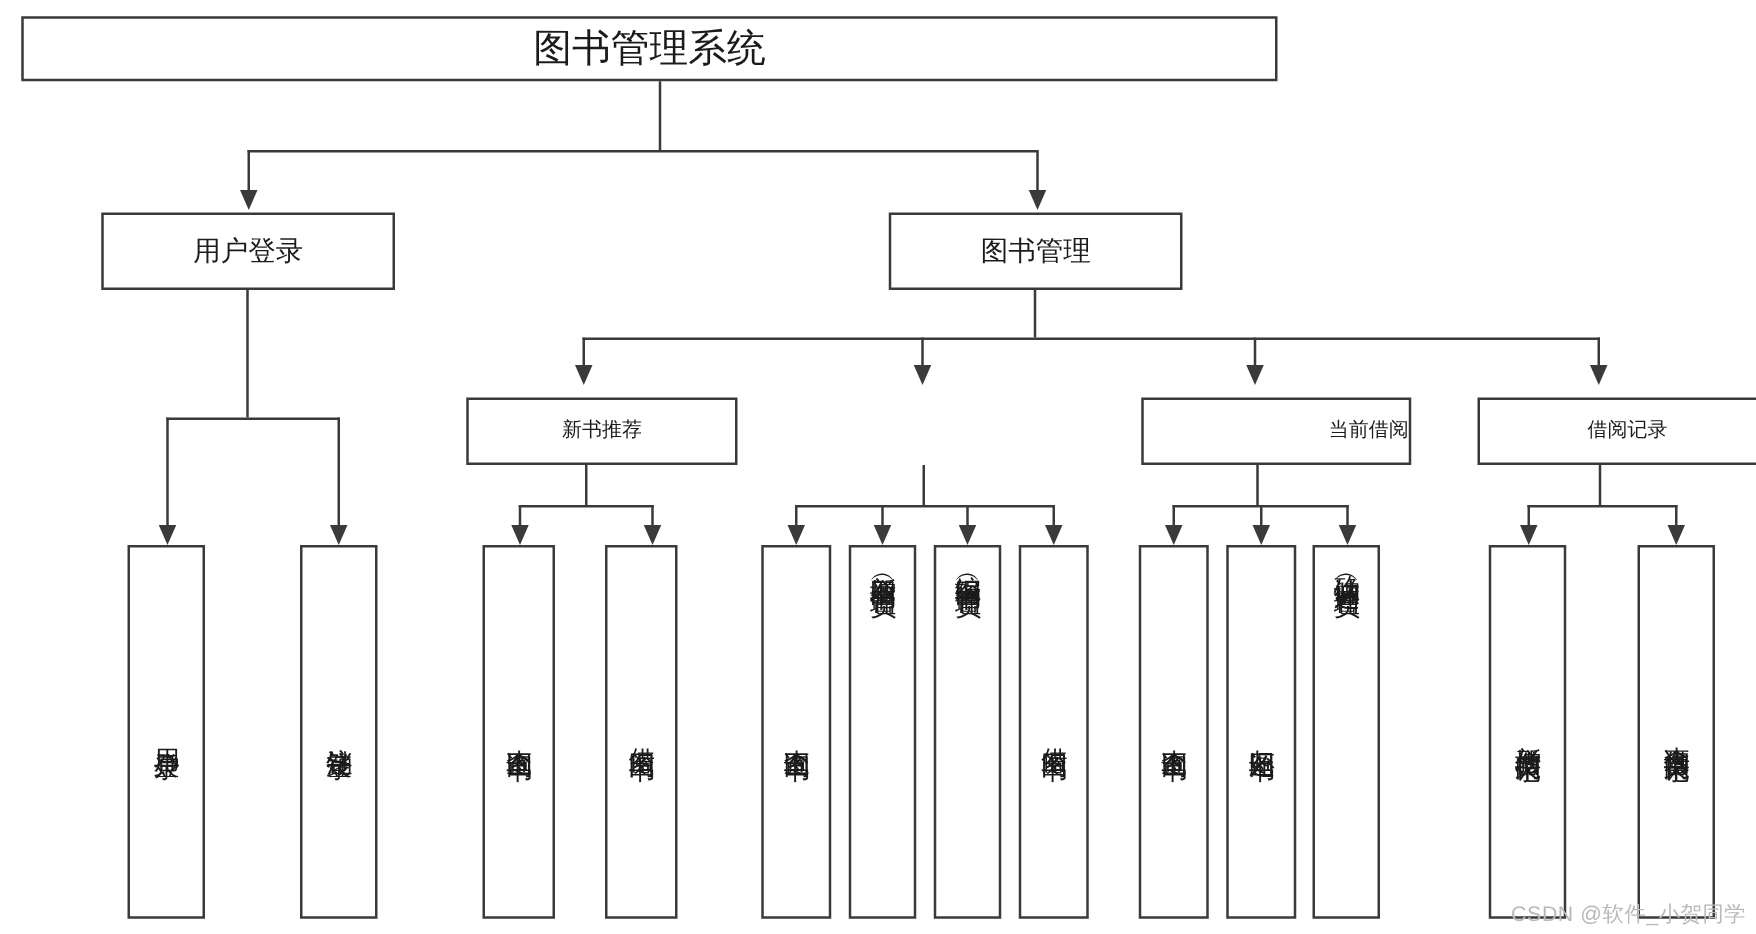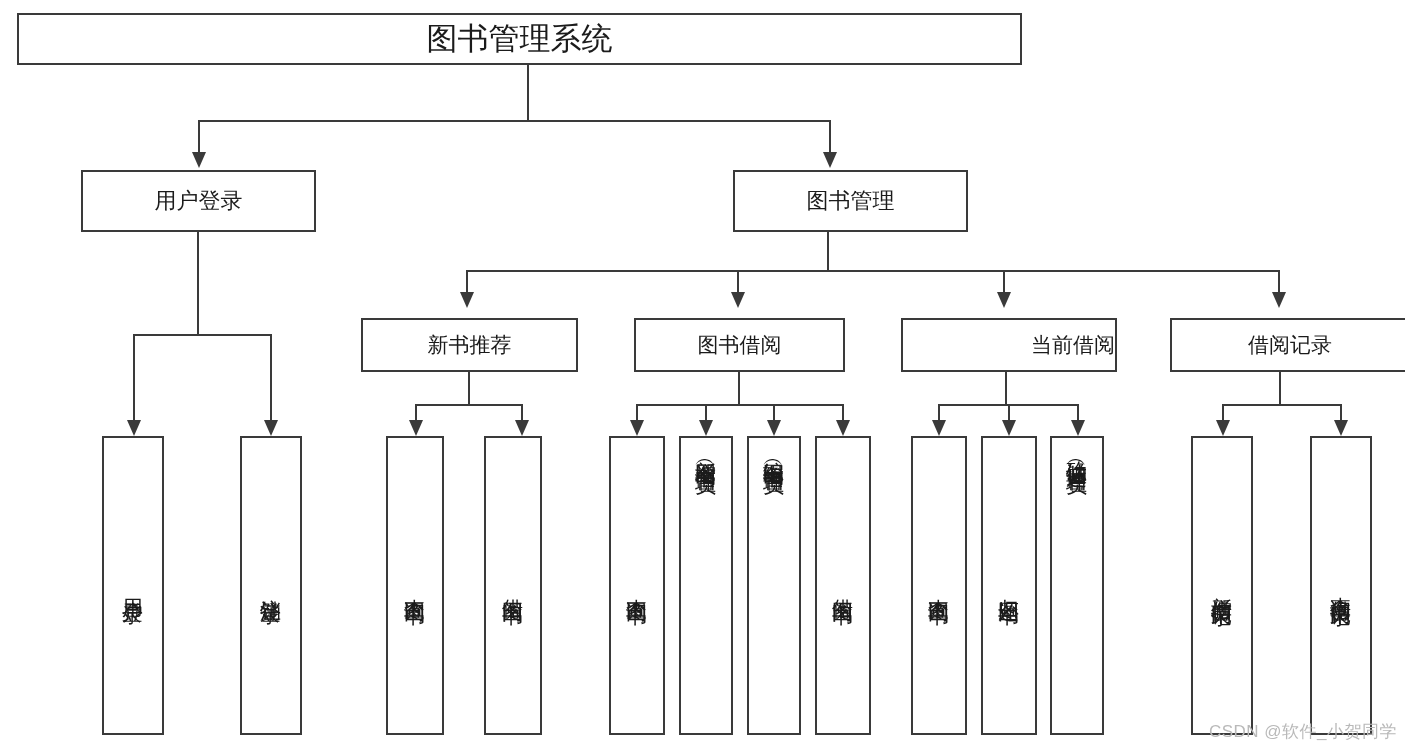--- a/index.html
+++ b/index.html
@@ -25,21 +25,21 @@
     background: #ffffff;
     color: #1b1b1b;
     display: flex;
     align-items: center;
     justify-content: center;
     text-align: center;
     line-height: 1.15;
   }
   .node.root    { font-size: 31px; }
   .node.level2  { font-size: 22px; }
-  .node.level3  { font-size: 21px; }
+  .node.level3  { font-size: 16px; margin-left: 12px; }
 
   
   .node.leaf {
     font-size: 21px;
     align-items: flex-start;
     justify-content: center;
     padding-top: 6px;
   }
   .node.leaf .vtext {
     writing-mode: vertical-rl;
@@ -96,21 +96,21 @@
   <div class="hline" style="left:198px; top:120px; width:632px;"></div>
   <div class="vline" style="left:198px; top:120px; height:32px;"></div>
   <div class="arrow" style="left:192px; top:152px;"></div>
   <div class="vline" style="left:829px; top:120px; height:32px;"></div>
   <div class="arrow" style="left:823px; top:152px;"></div>
 
   <div class="node level2" style="left:81px; top:170px; width:235px; height:62px;">
     <span>用户登录</span>
   </div>
 
-  <div class="node level2" style="left:733px; top:170px; width:235px; height:62px;">
+  <div class="node level2" style="left:711px; top:170px; width:235px; height:62px;">
     <span>图书管理</span>
   </div>
 
   <div class="vline" style="left:197px; top:232px; height:102px;"></div>
   <div class="hline" style="left:133px; top:334px; width:139px;"></div>
   <div class="vline" style="left:133px; top:334px; height:86px;"></div>
   <div class="arrow" style="left:127px; top:420px;"></div>
   <div class="vline" style="left:270px; top:334px; height:86px;"></div>
   <div class="arrow" style="left:264px; top:420px;"></div>
 
@@ -121,23 +121,20 @@
   <div class="vline" style="left:737px; top:270px; height:22px;"></div>
   <div class="arrow" style="left:731px; top:292px;"></div>
   <div class="vline" style="left:1003px; top:270px; height:22px;"></div>
   <div class="arrow" style="left:997px; top:292px;"></div>
   <div class="vline" style="left:1278px; top:270px; height:22px;"></div>
   <div class="arrow" style="left:1272px; top:292px;"></div>
 
   <div class="node level3" style="left:361px; top:318px; width:217px; height:54px;">
     <span>新书推荐</span>
   </div>
-  <div class="node level3" style="left:634px; top:318px; width:211px; height:54px;">
-    <span>图书借阅</span>
-  </div>
   <div class="node level3" style="left:901px; top:318px; width:216px; height:54px;justify-content:flex-end;">
     <span>当前借阅</span>
   </div>
   <div class="node level3" style="left:1170px; top:318px; width:240px; height:54px;">
     <span>借阅记录</span>
   </div>
 
   <div class="vline" style="left:468px; top:372px; height:32px;"></div>
   <div class="hline" style="left:415px; top:404px; width:108px;"></div>
   <div class="vline" style="left:415px; top:404px; height:16px;"></div>

